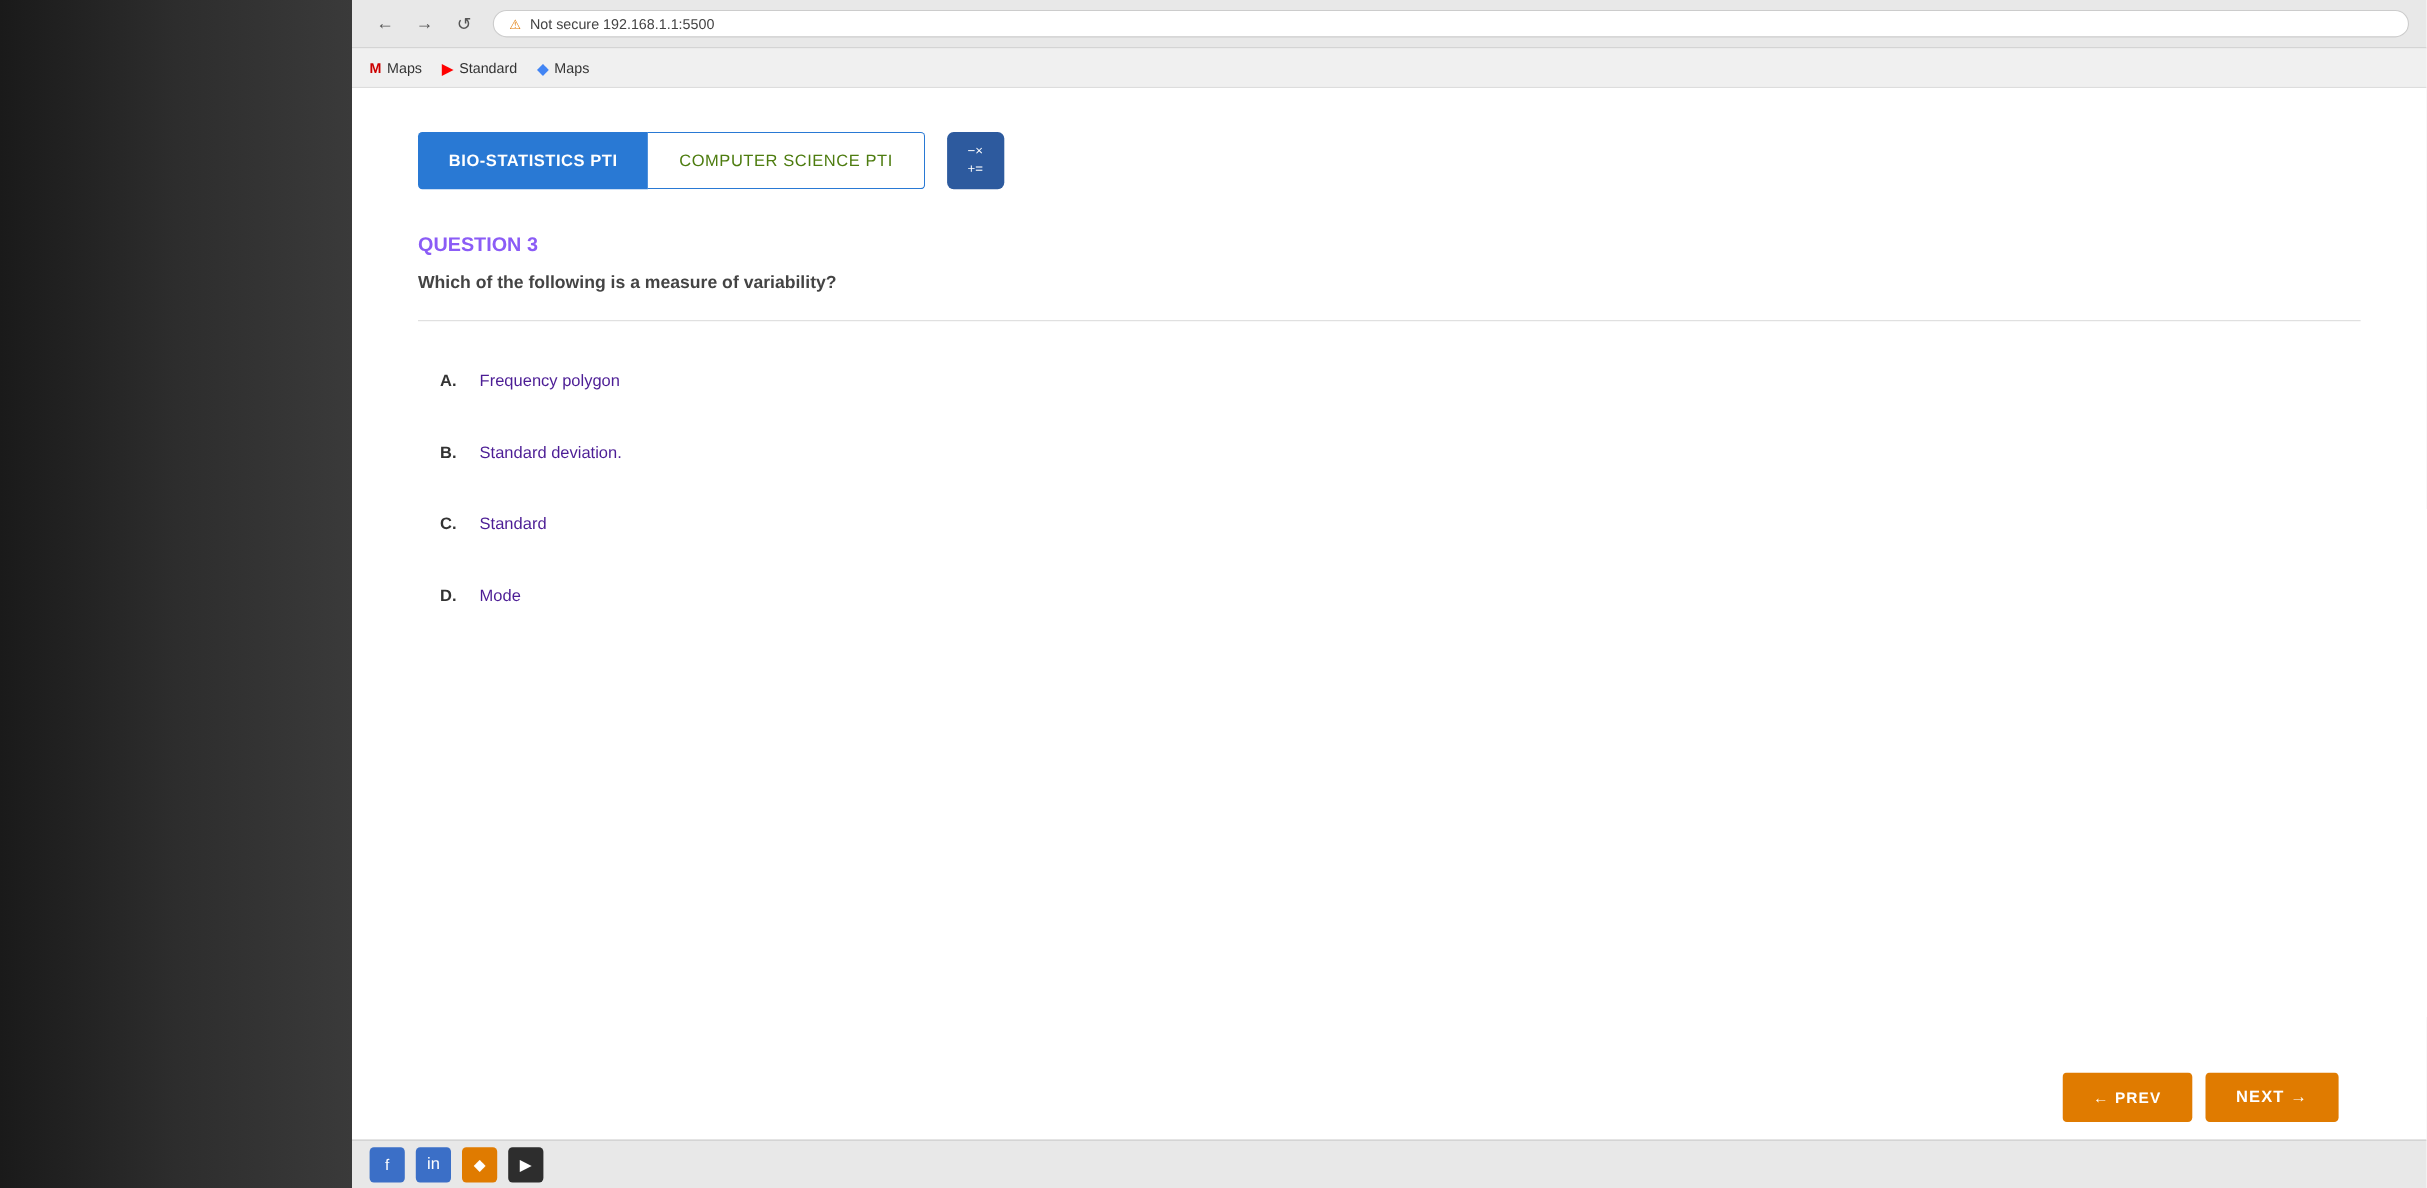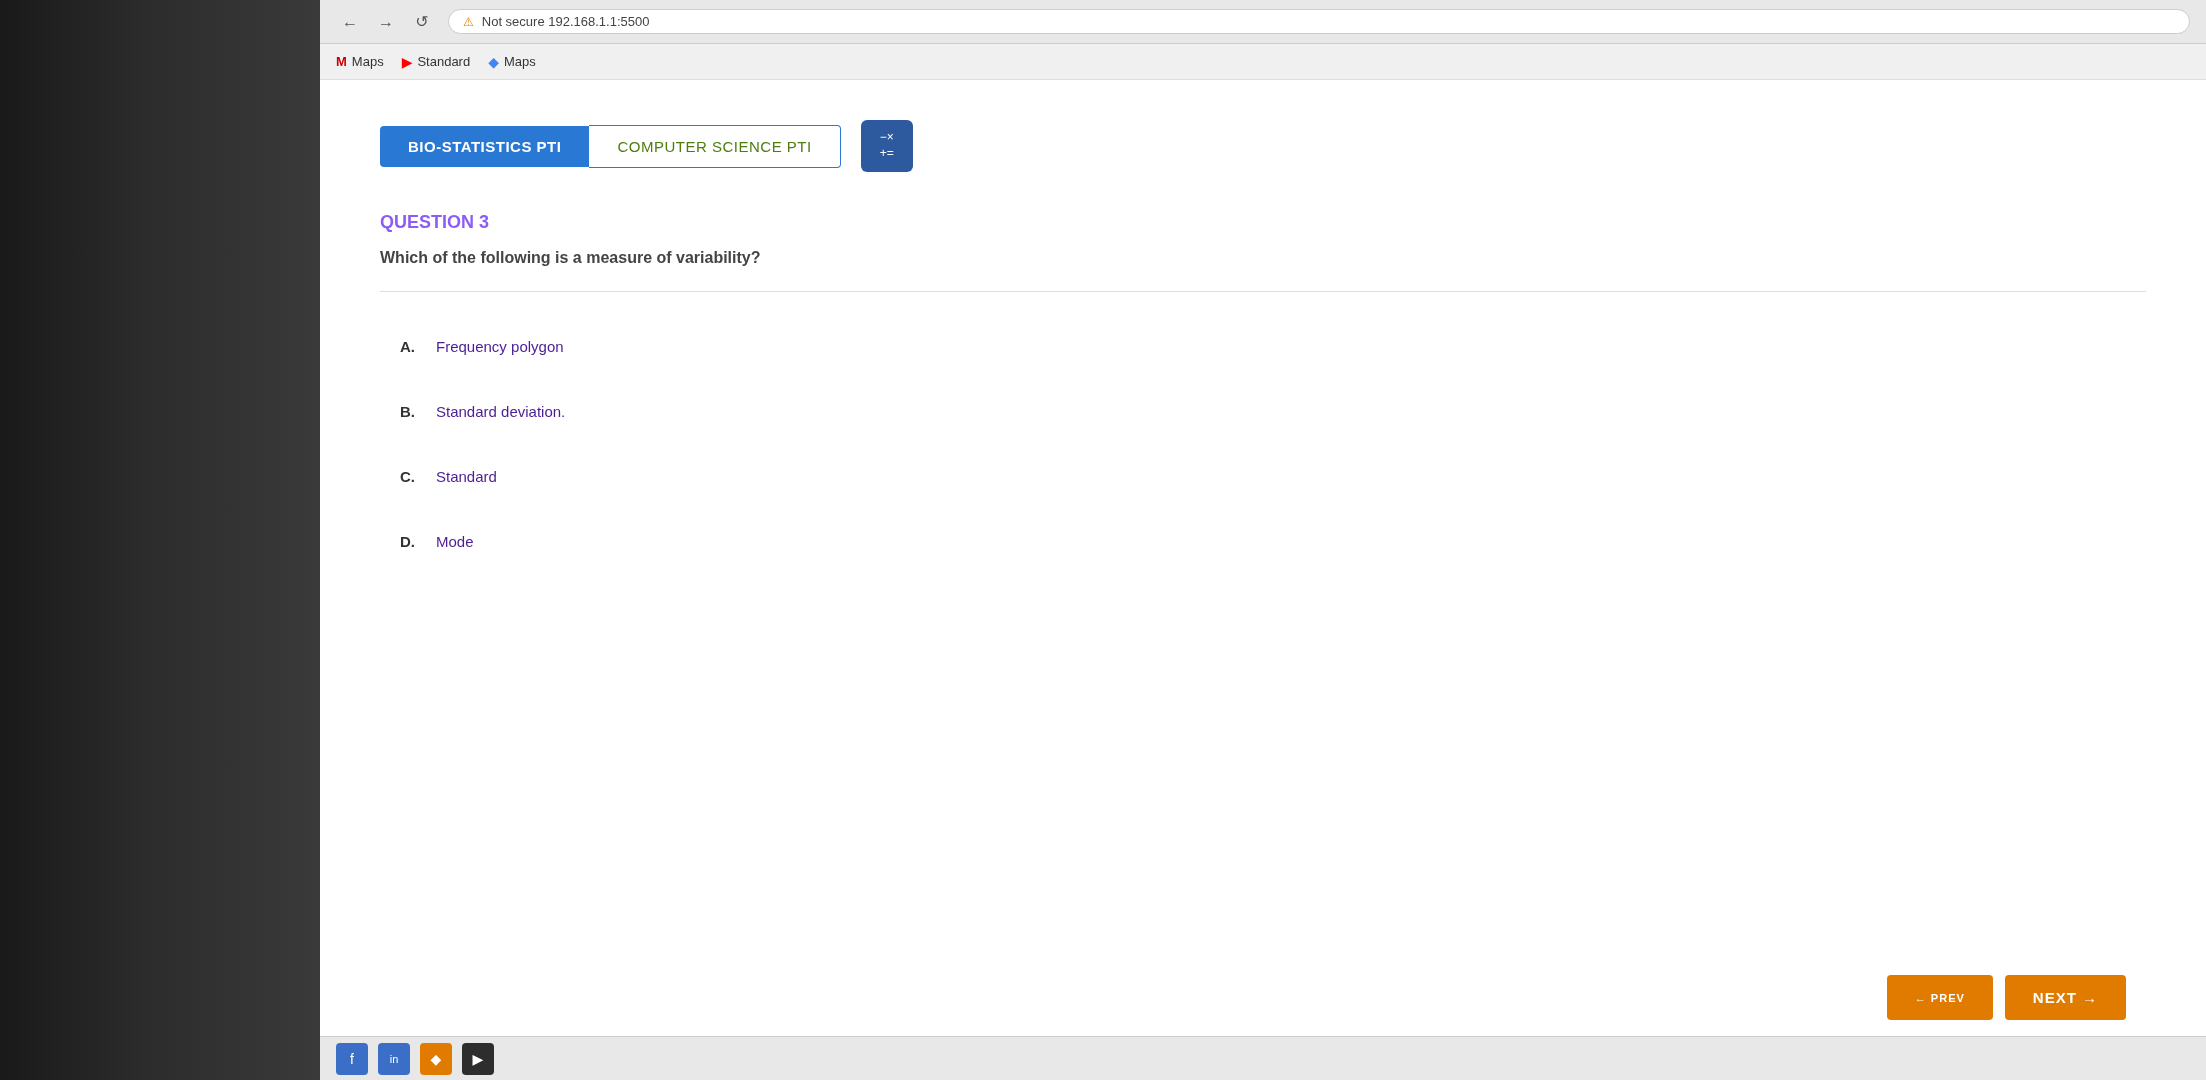--- a/index.html
+++ b/index.html
@@ -107,21 +107,20 @@
     .page-content {
       flex: 1;
       background: white;
       padding: 40px 60px;
       overflow-y: auto;
     }
 
     
     .tabs-section {
       display: flex;
-      align-items: center;
       gap: 0;
       margin-bottom: 40px;
     }
 
     .tab-active {
       background: #2979d4;
       color: white;
       padding: 12px 28px;
       border: none;
       border-radius: 4px 0 0 4px;
@@ -210,21 +209,21 @@
       display: flex;
       gap: 12px;
     }
 
     .prev-btn {
       background: #e07b00;
       color: white;
       border: none;
       border-radius: 4px;
       padding: 14px 28px;
-      font-size: 11px;
+      font-size: 14px;
       font-weight: bold;
       cursor: pointer;
       display: flex;
       align-items: center;
       gap: 8px;
       letter-spacing: 1px;
     }
 
     .next-btn {
       background: #e07b00;
@@ -341,21 +340,21 @@
   <div class="nav-buttons-bottom">
     <button class="prev-btn">← PREV</button>
     <button class="next-btn">NEXT →</button>
   </div>
 
   <div class="bottom-bar">
     <div class="bottom-icon bottom-icon-blue">
       <span>f</span>
     </div>
     <div class="bottom-icon bottom-icon-blue">
-      <span style="font-size:11px;">in</span>
+      <span style="font-size:15px;">in</span>
     </div>
     <div class="bottom-icon bottom-icon-orange">
       <span>◆</span>
     </div>
     <div class="bottom-icon bottom-icon-dark">
       <span>▶</span>
     </div>
   </div>
 
 </div>

